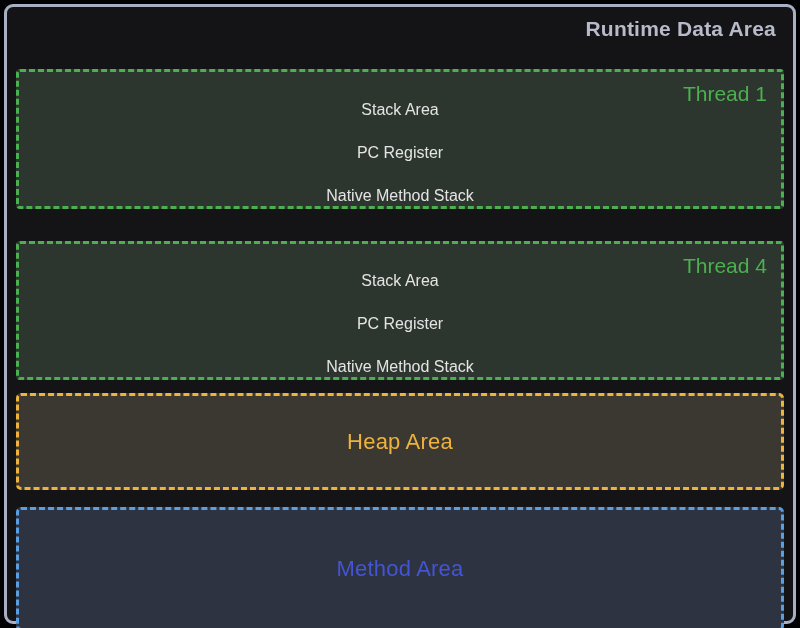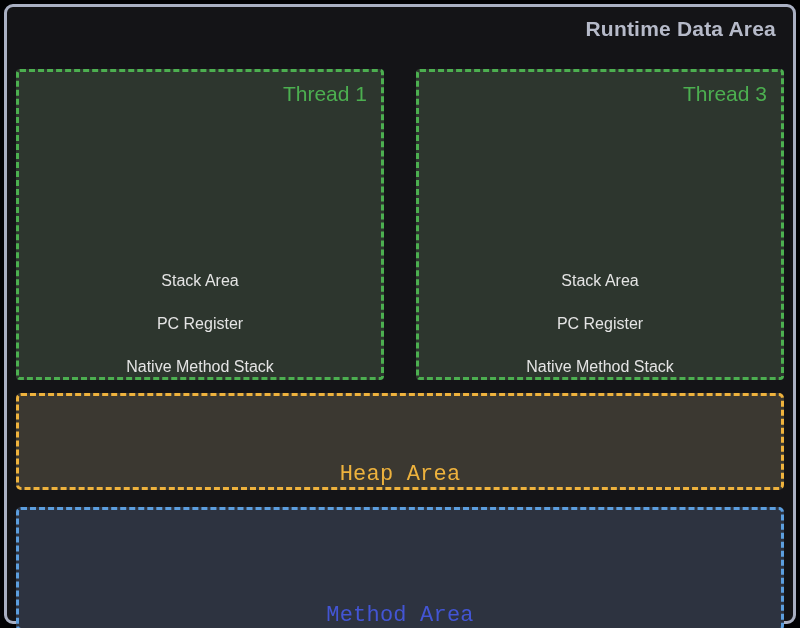--- a/index.html
+++ b/index.html
@@ -23,20 +23,21 @@
     font-weight: 600;
     letter-spacing: 0.2px;
     color: var(--title-color, #b6bac9);
   }
   .threads-row {
     position: absolute;
     left: 9px; right: 9px;
     top: 62px; height: 311px;
     display: flex;
     gap: 32px;
+    flex-direction: column;
   }
   .thread-box {
     flex: 1;
     position: relative;
     background: var(--thread-bg, #2d362e);
     border: 3px dashed var(--thread-border, #4caf50);
     border-radius: 4px;
   }
   .thread-label {
     position: absolute;
@@ -56,24 +57,23 @@
   }
   .thread-item {
     font-size: 16px;
     line-height: 20px;
     color: var(--item-color, #e4e4e4);
   }
   .band {
     position: absolute;
     left: 9px; right: 9px;
     display: flex;
-    align-items: flex-end;
+    align-items: center;
     justify-content: center;
     border-radius: 5px;
-    font-family: Liberation Mono, monospace;
   }
   .heap-box {
     top: 386px; height: 97px;
     background: var(--heap-bg, #3b3831);
     border: 3px dashed var(--heap-border, #eeb23d);
   }
   .heap-label {
     font-size: 22px;
     font-weight: 500;
     letter-spacing: 0.2px;
@@ -102,21 +102,21 @@
     <div class="thread-box">
       <div class="thread-label">Thread 1</div>
       <div class="thread-items">
         <div class="thread-item">Stack Area</div>
         <div class="thread-item">PC Register</div>
         <div class="thread-item">Native Method Stack</div>
       </div>
     </div>
 
     <div class="thread-box">
-      <div class="thread-label">Thread 3</div>
+      <div class="thread-label">Thread 4</div>
       <div class="thread-items">
         <div class="thread-item">Stack Area</div>
         <div class="thread-item">PC Register</div>
         <div class="thread-item">Native Method Stack</div>
       </div>
     </div>
 
   </div>
 
   <div class="band heap-box">

